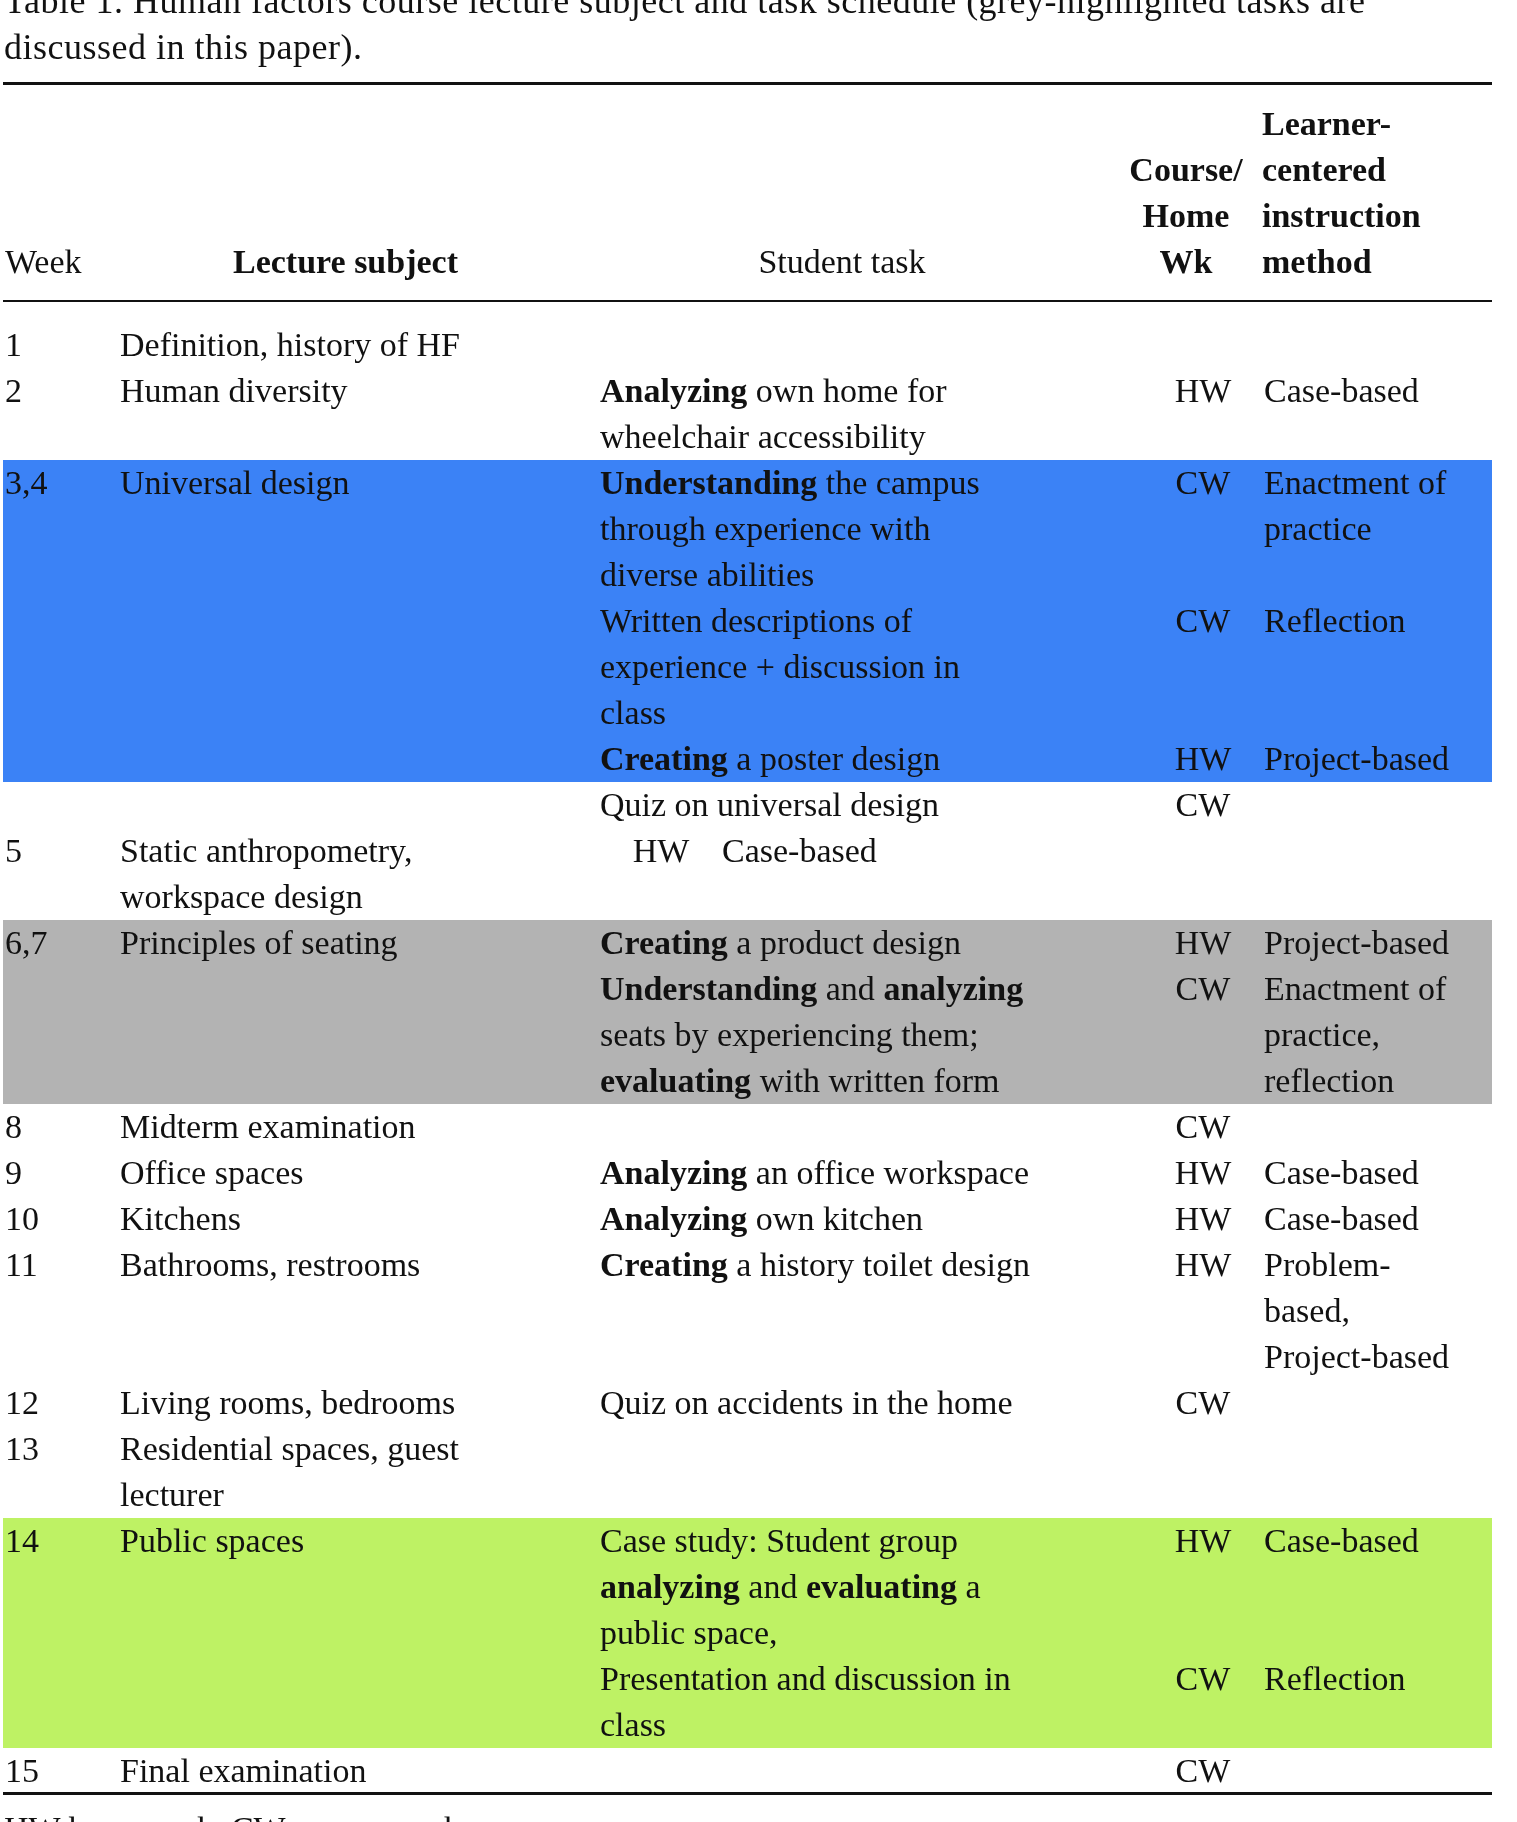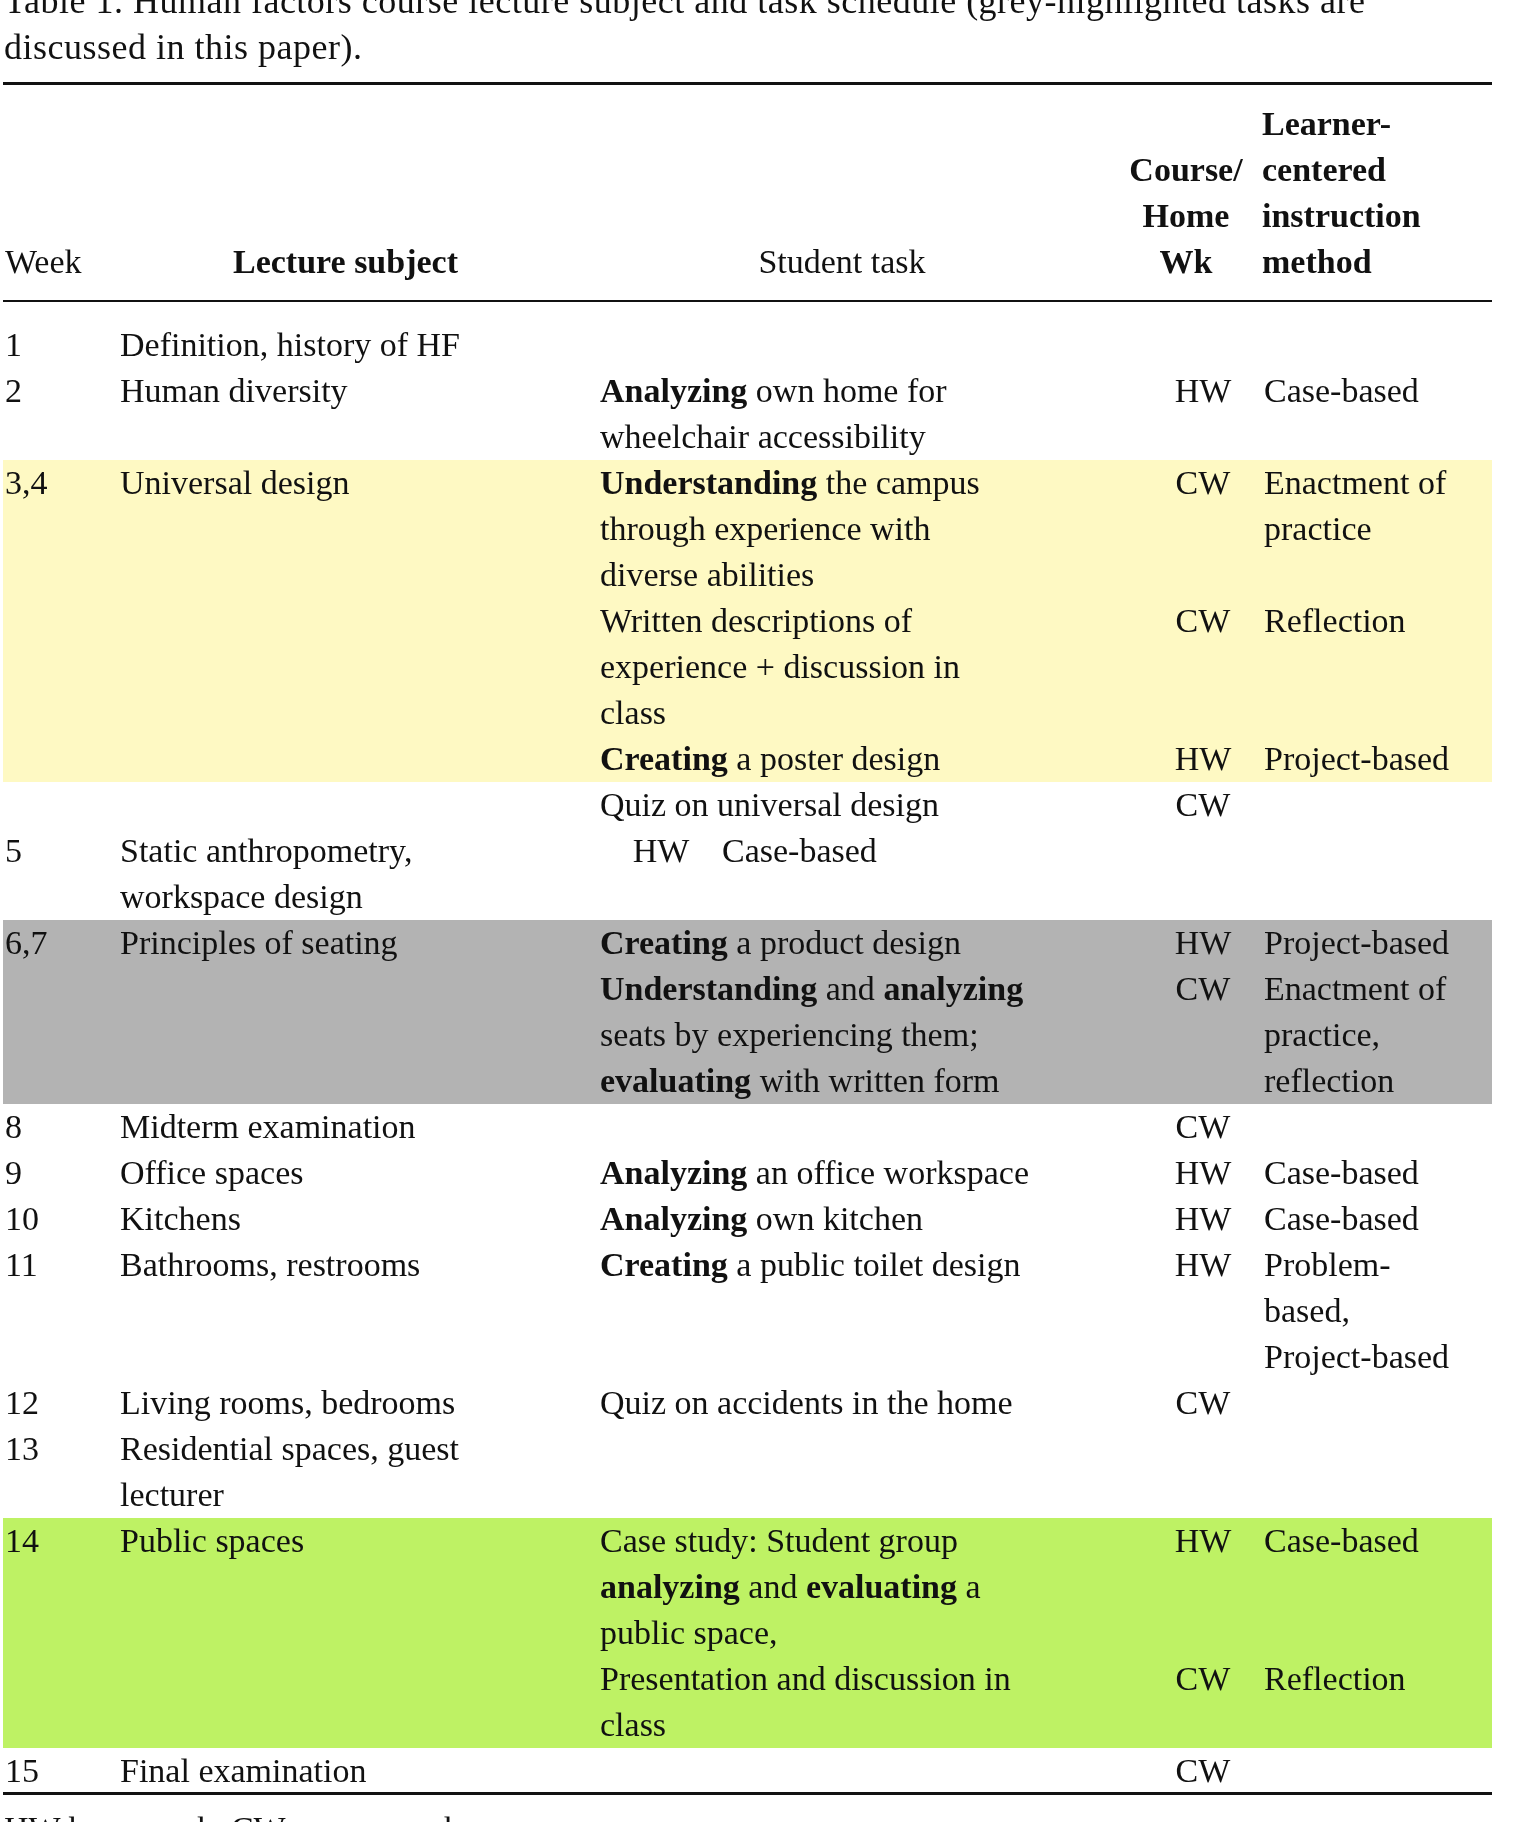--- a/index.html
+++ b/index.html
@@ -77,21 +77,21 @@
         <div class="c-task">
           <div><b>Analyzing</b><span> own home for</span></div>
           <div><span>wheelchair accessibility</span></div>
         </div>
         <div class="c-course">HW</div>
         <div class="c-method">
           <div>Case-based</div>
         </div>
       </div>
     </div>
-    <div class="grp grey" style="background: #fef9c3;">
+    <div class="grp grey" style="background: #3b82f6;">
       <div class="row">
         <div class="c-week">3,4</div>
         <div class="c-lecture">
           <div>Universal design</div>
         </div>
         <div class="c-task">
           <div><b>Understanding</b><span> the campus</span></div>
           <div><span>through experience with</span></div>
           <div><span>diverse abilities</span></div>
         </div>
@@ -213,21 +213,21 @@
         <div class="c-method">
           <div>Case-based</div>
         </div>
       </div>
       <div class="row">
         <div class="c-week">11</div>
         <div class="c-lecture">
           <div>Bathrooms, restrooms</div>
         </div>
         <div class="c-task">
-          <div><b>Creating</b><span> a public toilet design</span></div>
+          <div><b>Creating</b><span> a history toilet design</span></div>
         </div>
         <div class="c-course">HW</div>
         <div class="c-method">
           <div>Problem-</div>
           <div>based,</div>
           <div>Project-based</div>
         </div>
       </div>
       <div class="row">
         <div class="c-week">12</div>

